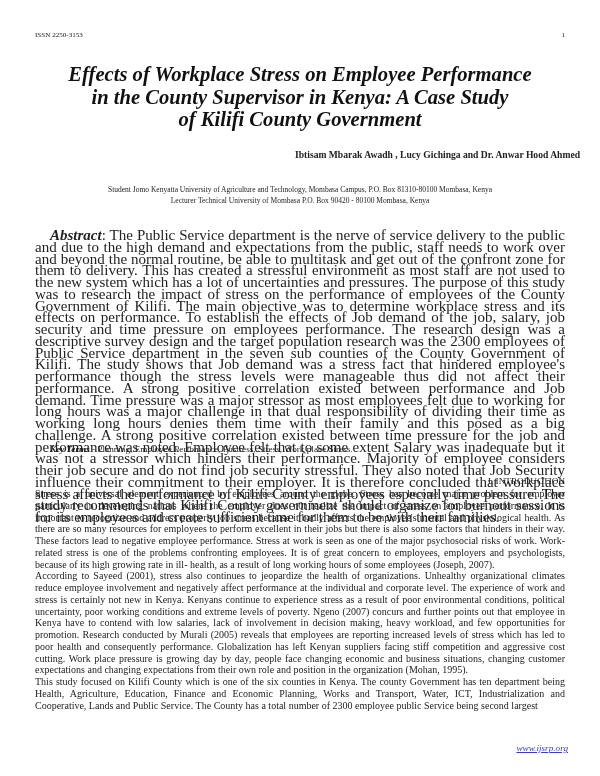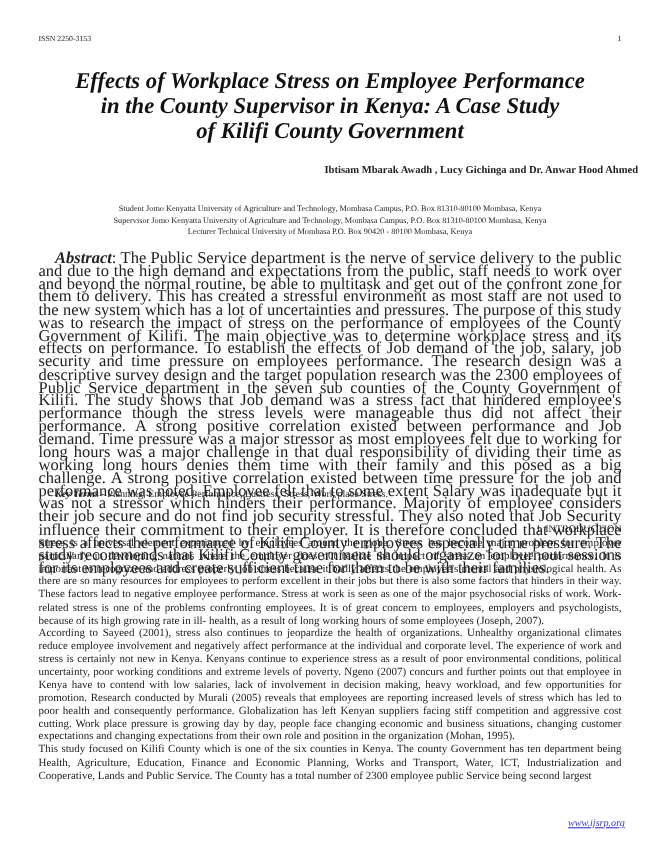--- a/index.html
+++ b/index.html
@@ -61,21 +61,20 @@
 <h1 class="title">
   <span>Effects of Workplace Stress on Employee Performance</span><br>
   <span>in the County Supervisor in Kenya: A Case Study</span><br>
   <span>of Kilifi County Government</span>
 </h1>
 
 <div class="authors">Ibtisam Mbarak Awadh , Lucy Gichinga and Dr. Anwar Hood Ahmed</div>
 
 <div class="affiliations">
   <div>Student Jomo Kenyatta University of Agriculture and Technology, Mombasa Campus, P.O. Box 81310-80100 Mombasa, Kenya</div>
-  <div>Supervisor Jomo Kenyatta University of Agriculture and Technology, Mombasa Campus, P.O. Box 81310-80100 Mombasa, Kenya</div>
   <div>Lecturer Technical University of Mombasa P.O. Box 90420 - 80100 Mombasa, Kenya</div>
 </div>
 
 <p class="abstract"><span class="label">Abstract</span><span>: </span><span>The Public Service department is the nerve of service delivery to the public and due to the high demand and expectations from the public, staff needs to work over and beyond the normal routine, be able to multitask and get out of the confront zone for them to delivery. This has created a stressful environment as most staff are not used to the new system which has a lot of uncertainties and pressures. The purpose of this study was to research the impact of stress on the performance of employees of the County Government of Kilifi. The main objective was to determine workplace stress and its effects on performance. To establish the effects of Job demand of the job, salary, job security and time pressure on employees performance. The research design was a descriptive survey design and the target population research was the 2300 employees of Public Service department in the seven sub counties of the County Government of Kilifi. The study shows that Job demand was a stress fact that hindered employee's performance though the stress levels were manageable thus did not affect their performance. A strong positive correlation existed between performance and Job demand. Time pressure was a major stressor as most employees felt due to working for long hours was a major challenge in that dual responsibility of dividing their time as working long hours denies them time with their family and this posed as a big challenge. A strong positive correlation existed between time pressure for the job and performance was noted. Employee felt that to some extent Salary was inadequate but it was not a stressor which hinders their performance. Majority of employee considers their job secure and do not find job security stressful. They also noted that Job Security influence their commitment to their employer. It is therefore concluded that workplace stress affects the performance of Kilifi County employees especially time pressure. The study recommends that Kilifi County government should organize for burnout sessions for its employees and create sufficient time for them to be with their families.</span></p>
 
 <p class="keyterms"><span class="label">Key Terms</span><span> - </span><span>Planning, Employee Perfomance, Eustress, Stress, Work place Stress.</span></p>
 
 <h2 class="section-heading">I. INTRODUCTION</h2>
 
 <div class="intro">

